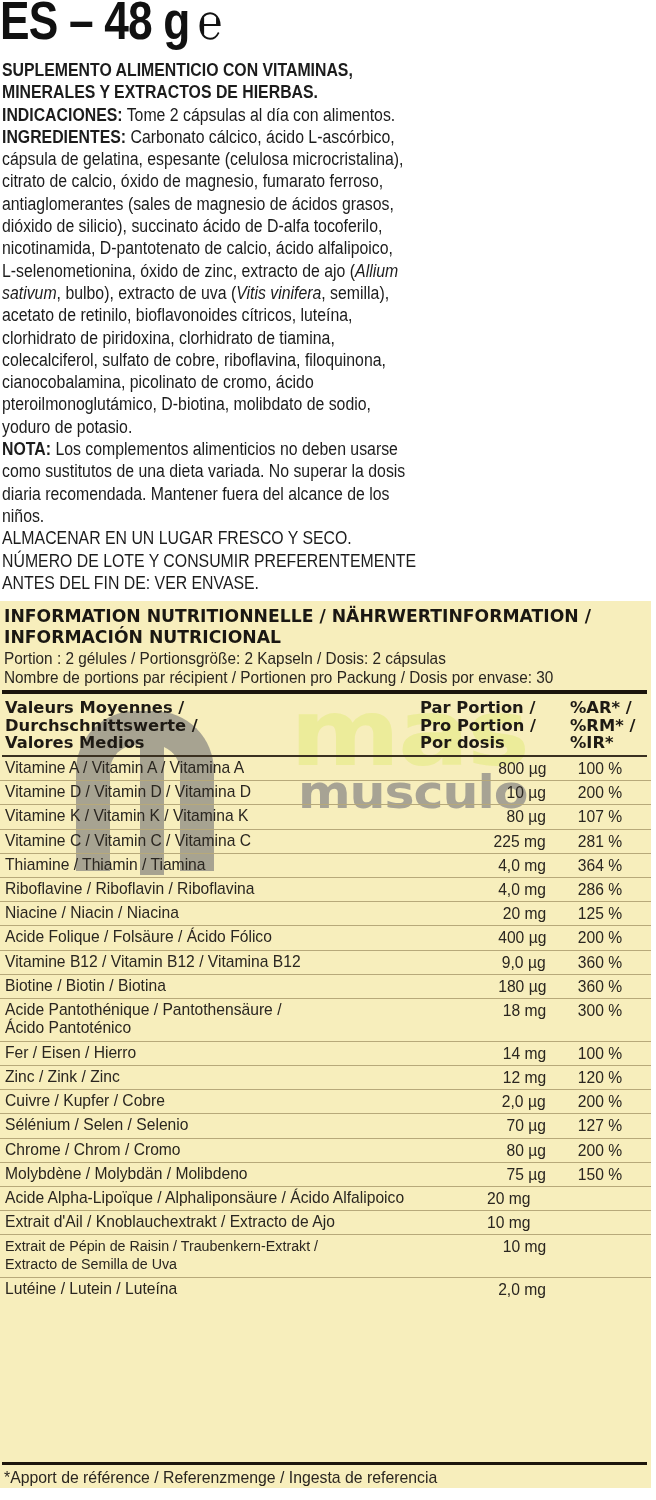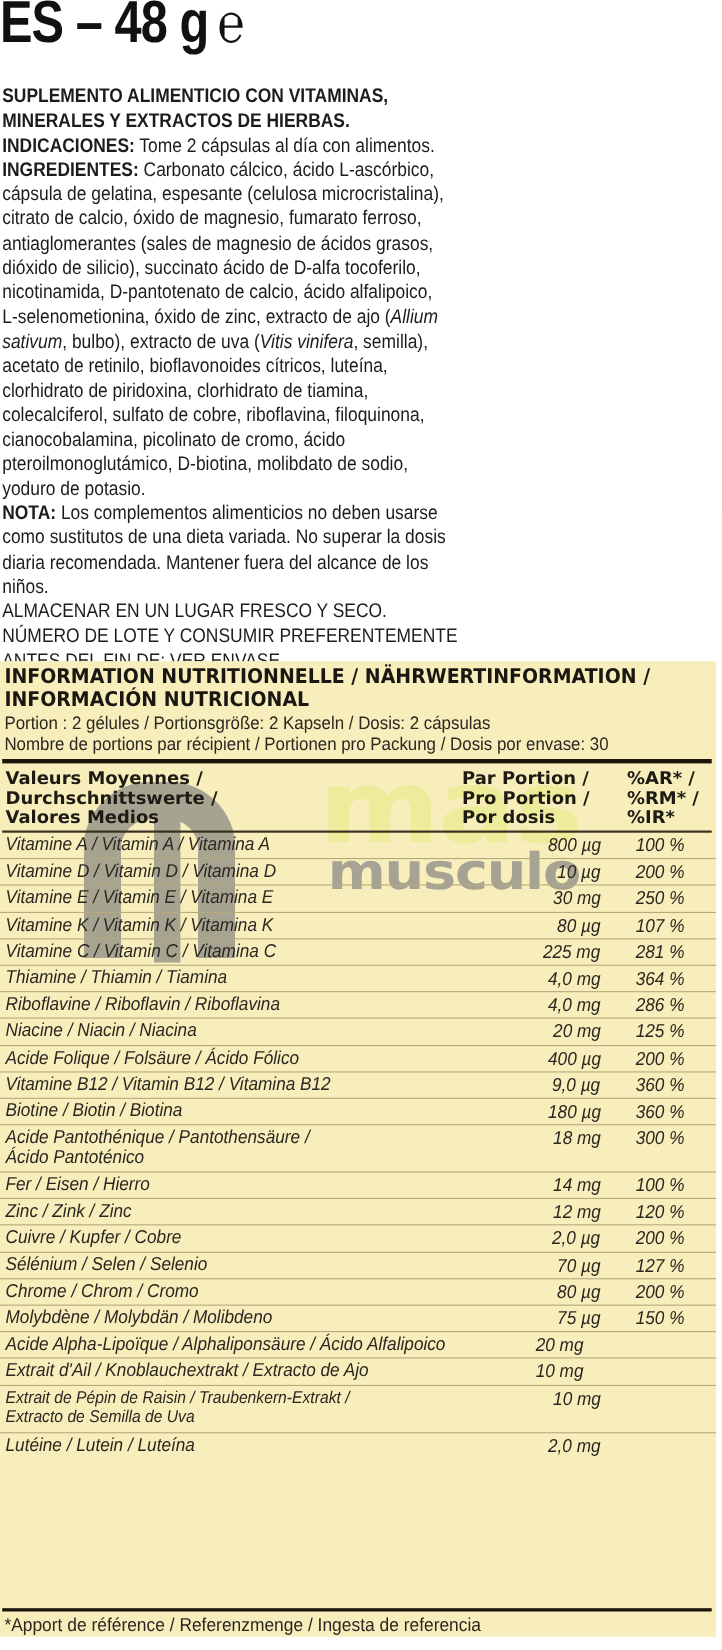--- a/index.html
+++ b/index.html
@@ -10,21 +10,21 @@
     position: absolute; left: 0; top: -8px; height: 56px;
     font-family: "Liberation Sans", sans-serif; font-weight: bold;
     font-size: 54px; line-height: 56px; letter-spacing: -1px;
     transform: scaleX(0.82); transform-origin: left top; white-space: nowrap; color: #111;
   }
   .title .estimated {
     font-family: "DejaVu Serif", serif; font-weight: normal; font-size: 50px; margin-left: 10px;
   }
 
   .body-text {
-    position: absolute; left: 2px; top: 76px; width: 560px;
+    position: absolute; left: 2px; top: 59px; width: 560px;
     font-size: 18px; line-height: 22.3px; color: #1c1c1c;
   }
   .body-text p { transform: scaleX(0.88); transform-origin: left top; white-space: nowrap; height: 22.3px; }
   .body-text .b { font-weight: bold; }
   .body-text .cond-bold { font-weight: bold; }
   .body-text i { font-style: italic; }
 
   .panel {
     position: absolute; left: 0; top: 601px; width: 651px; height: 887px;
     background: #f7eebc; overflow: hidden;
@@ -60,21 +60,21 @@
     font-weight: bold; font-size: 92px; line-height: 90px; color: #ecec9a; letter-spacing: -2px;
     transform: scaleX(1.15); transform-origin: left top;
   }
   .wm-musculo {
     position: absolute; left: 298px; top: 168px; font-family: "DejaVu Sans", sans-serif;
     font-weight: bold; font-size: 46px; line-height: 46px; color: #a7a394; letter-spacing: -1px;
     transform: scaleX(1.1); transform-origin: left top;
   }
 
   .rows { position: absolute; left: 0; top: 156px; width: 651px; }
-  .row { position: relative; border-bottom: 1.5px solid #b7a97a; font-style: italic; }
+  .row { position: relative; border-bottom: 1.5px solid #b7a97a; }
   .row .name {
     position: absolute; left: 5px; top: 2px; font-size: 17px; line-height: 18px; color: #2a2620;
     white-space: nowrap; transform: scaleX(0.92); transform-origin: left top;
   }
   .row .name.small { font-size: 15.5px; line-height: 18px; }
   .row .amount {
     position: absolute; right: 105px; top: 2px; font-size: 17px; line-height: 19px; color: #2a2620;
     white-space: nowrap; transform: scaleX(0.92); transform-origin: right top;
   }
   .row .amount.left {
@@ -163,25 +163,20 @@
         <span class="name">Vitamine A / Vitamin A / Vitamina A</span>
         <span class="amount">800 µg</span>
         <span class="pct">100 %</span>
       </div>
     <div class="row" style="height:24.2px">
         <span class="name">Vitamine D / Vitamin D / Vitamina D</span>
         <span class="amount">10 µg</span>
         <span class="pct">200 %</span>
       </div>
     <div class="row" style="height:24.2px">
-        <span class="name">Vitamine E / Vitamin E / Vitamina E</span>
-        <span class="amount">30 mg</span>
-        <span class="pct">250 %</span>
-      </div>
-    <div class="row" style="height:24.2px">
         <span class="name">Vitamine K / Vitamin K / Vitamina K</span>
         <span class="amount">80 µg</span>
         <span class="pct">107 %</span>
       </div>
     <div class="row" style="height:24.2px">
         <span class="name">Vitamine C / Vitamin C / Vitamina C</span>
         <span class="amount">225 mg</span>
         <span class="pct">281 %</span>
       </div>
     <div class="row" style="height:24.2px">

